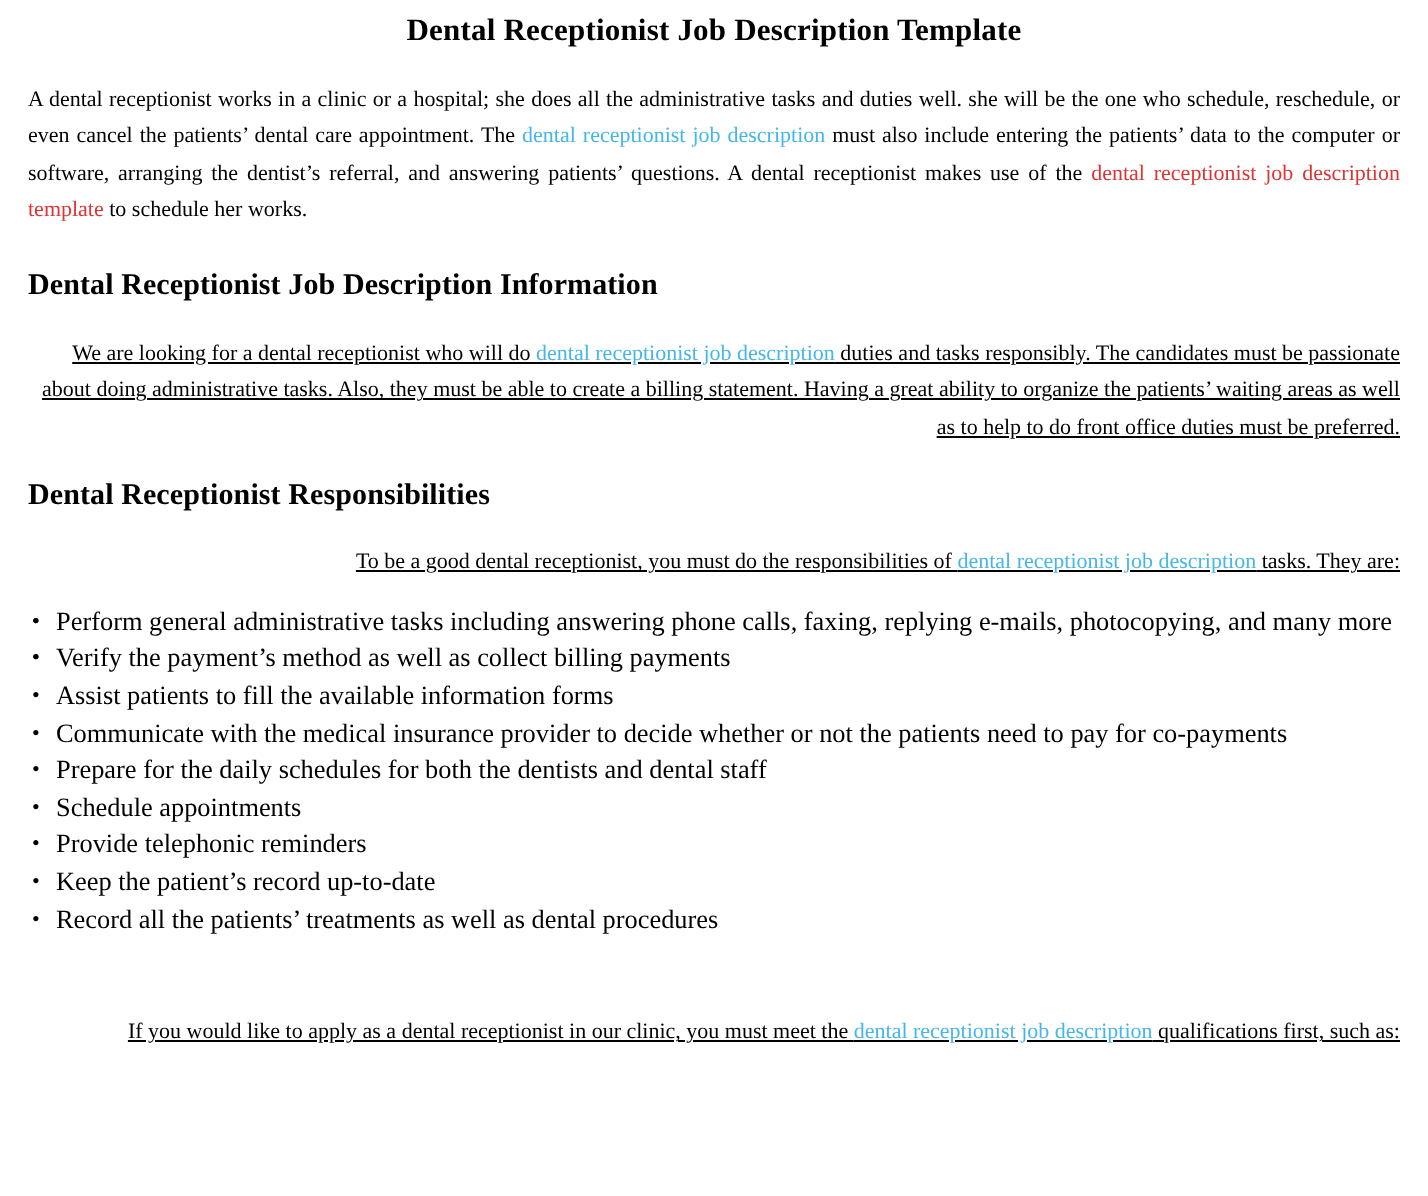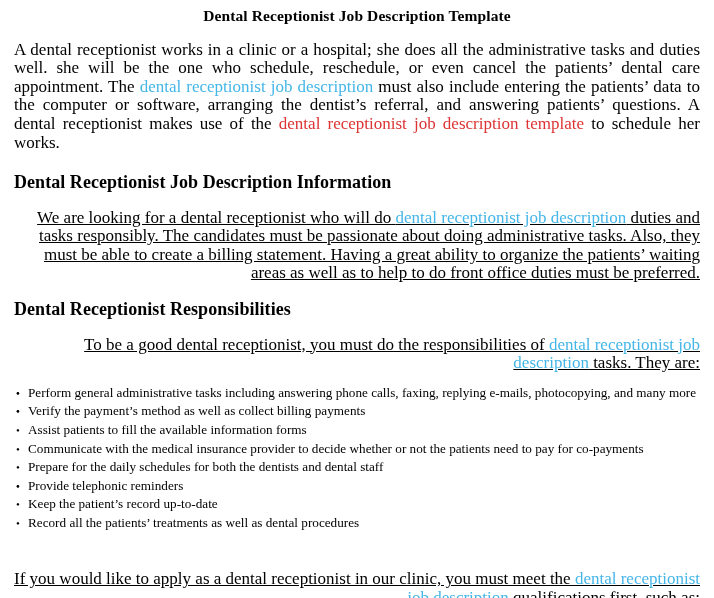--- a/index.html
+++ b/index.html
@@ -28,28 +28,28 @@
     text-align: center;
     font-weight: bold;
     font-size: 15.5px;
     line-height: 1.2;
     margin: 7px 0 0 0;
     padding: 0 14px;
     letter-spacing: 0.1px;
   }
   .section-heading {
     font-weight: bold;
-    font-size: 18px;
+    font-size: 15px;
     line-height: 1.25;
     margin: 0;
     padding: 0 14px;
     letter-spacing: 0.05px;
   }
   p.body-para {
-    font-size: 17px;
+    font-size: 11px;
     line-height: 18.6px;
     margin: 0;
     padding: 0 14px;
     text-align: justify;
     text-justify: inter-word;
   }
   p.body-para.ragged {
     text-align: right;
     text-decoration: underline;
   }
@@ -114,21 +114,21 @@
   <div class="spacer-sm"></div>
 
   <ul class="bullets" id="responsibilities-list">
       <li><span class="bullet-dot">•</span></li>
       <li><span class="bullet-dot">•</span><span>Perform general administrative tasks including answering phone calls, faxing, replying e-mails, photocopying, and many more</span></li>
       <li><span class="bullet-dot">•</span></li>
       <li><span class="bullet-dot">•</span><span>Verify the payment’s method as well as collect billing payments</span></li>
       <li><span class="bullet-dot">•</span><span>Assist patients to fill the available information forms</span></li>
       <li><span class="bullet-dot">•</span><span>Communicate with the medical insurance provider to decide whether or not the patients need to pay for co-payments</span></li>
       <li><span class="bullet-dot">•</span><span>Prepare for the daily schedules for both the dentists and dental staff</span></li>
-      <li><span class="bullet-dot">•</span></li>
+      <li><span class="bullet-dot">•</span><span>Schedule appointments</span></li>
       <li><span class="bullet-dot">•</span><span>Provide telephonic reminders</span></li>
       <li><span class="bullet-dot">•</span><span>Keep the patient’s record up-to-date</span></li>
       <li><span class="bullet-dot">•</span><span>Record all the patients’ treatments as well as dental procedures</span></li>
     </ul>
 
   <div class="spacer-lg"></div>
 
 
   <div class="spacer-lg"></div>
 

